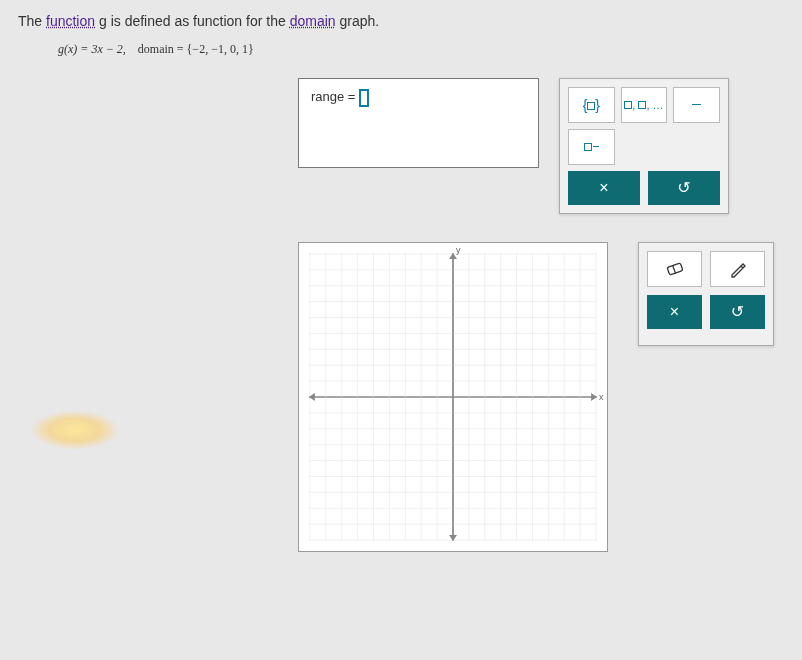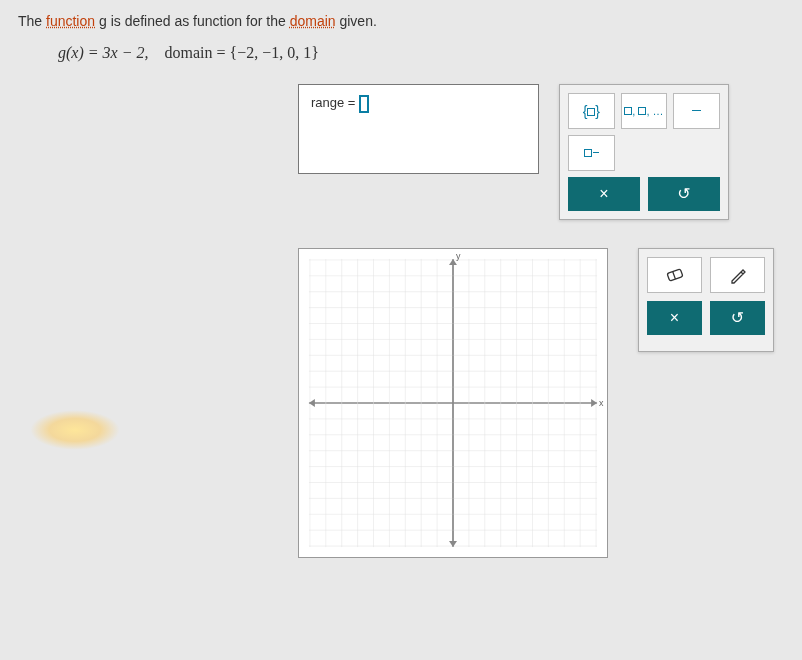--- a/index.html
+++ b/index.html
@@ -6,22 +6,22 @@
     body {
       font-family: Arial, sans-serif;
       background: #e8e8e8;
       width: 802px;
       height: 660px;
       padding: 10px 18px;
       color: #333;
       position: relative;
     }
     .problem-text { font-size: 14px; line-height: 1.6; }
-    .term { text-decoration: underline; text-decoration-style: dotted; color: #c2410c; }
-    .formula { font-family: 'Times New Roman', serif; font-size: 16px; margin: 8px 0 8px 40px; font-style: italic; }
+    .term { text-decoration: underline; text-decoration-style: dotted; color: #4c1d95; }
+    .formula { font-family: 'Times New Roman', serif; font-size: 12px; margin: 8px 0 8px 40px; font-style: italic; }
     .formula .upright { font-style: normal; }
     .answer-row { display: flex; margin-top: 18px; margin-left: 280px; gap: 20px; align-items: flex-start; }
     .range-box {
       border: 1px solid #777;
       background: #fff;
       width: 241px; height: 90px;
       padding: 10px 12px;
       font-size: 13px;
       display: flex; align-items: flex-start;
     }
@@ -83,21 +83,21 @@
     .frac .n { border-bottom: 1px solid #0a7ea4; padding: 0 2px;}
     .frac .d { padding: 0 2px;}
     .mixed { display:inline-flex; align-items:center; gap:1px;}
     .sq { display:inline-block; width:8px; height:8px; border:1px solid #0a7ea4;}
   </style>
 </head>
 <body>
 
 <div class="problem-text">
   <p>
-    <span>The </span><span class="term">function</span><span> g is defined as function for the </span><span class="term">domain</span><span> given.</span>
+    <span>The </span><span class="term">function</span><span> g is defined as function for the </span><span class="term">domain</span><span> graph.</span>
   </p>
   <p class="formula">
     <span>g(x) = 3x − 2,</span>
     &nbsp;&nbsp;
     <span class="upright">domain</span><span class="upright"> = {−2, −1, 0, 1}</span>
   </p>
 </div>
 
 <div class="answer-row">
   <div class="range-box">

